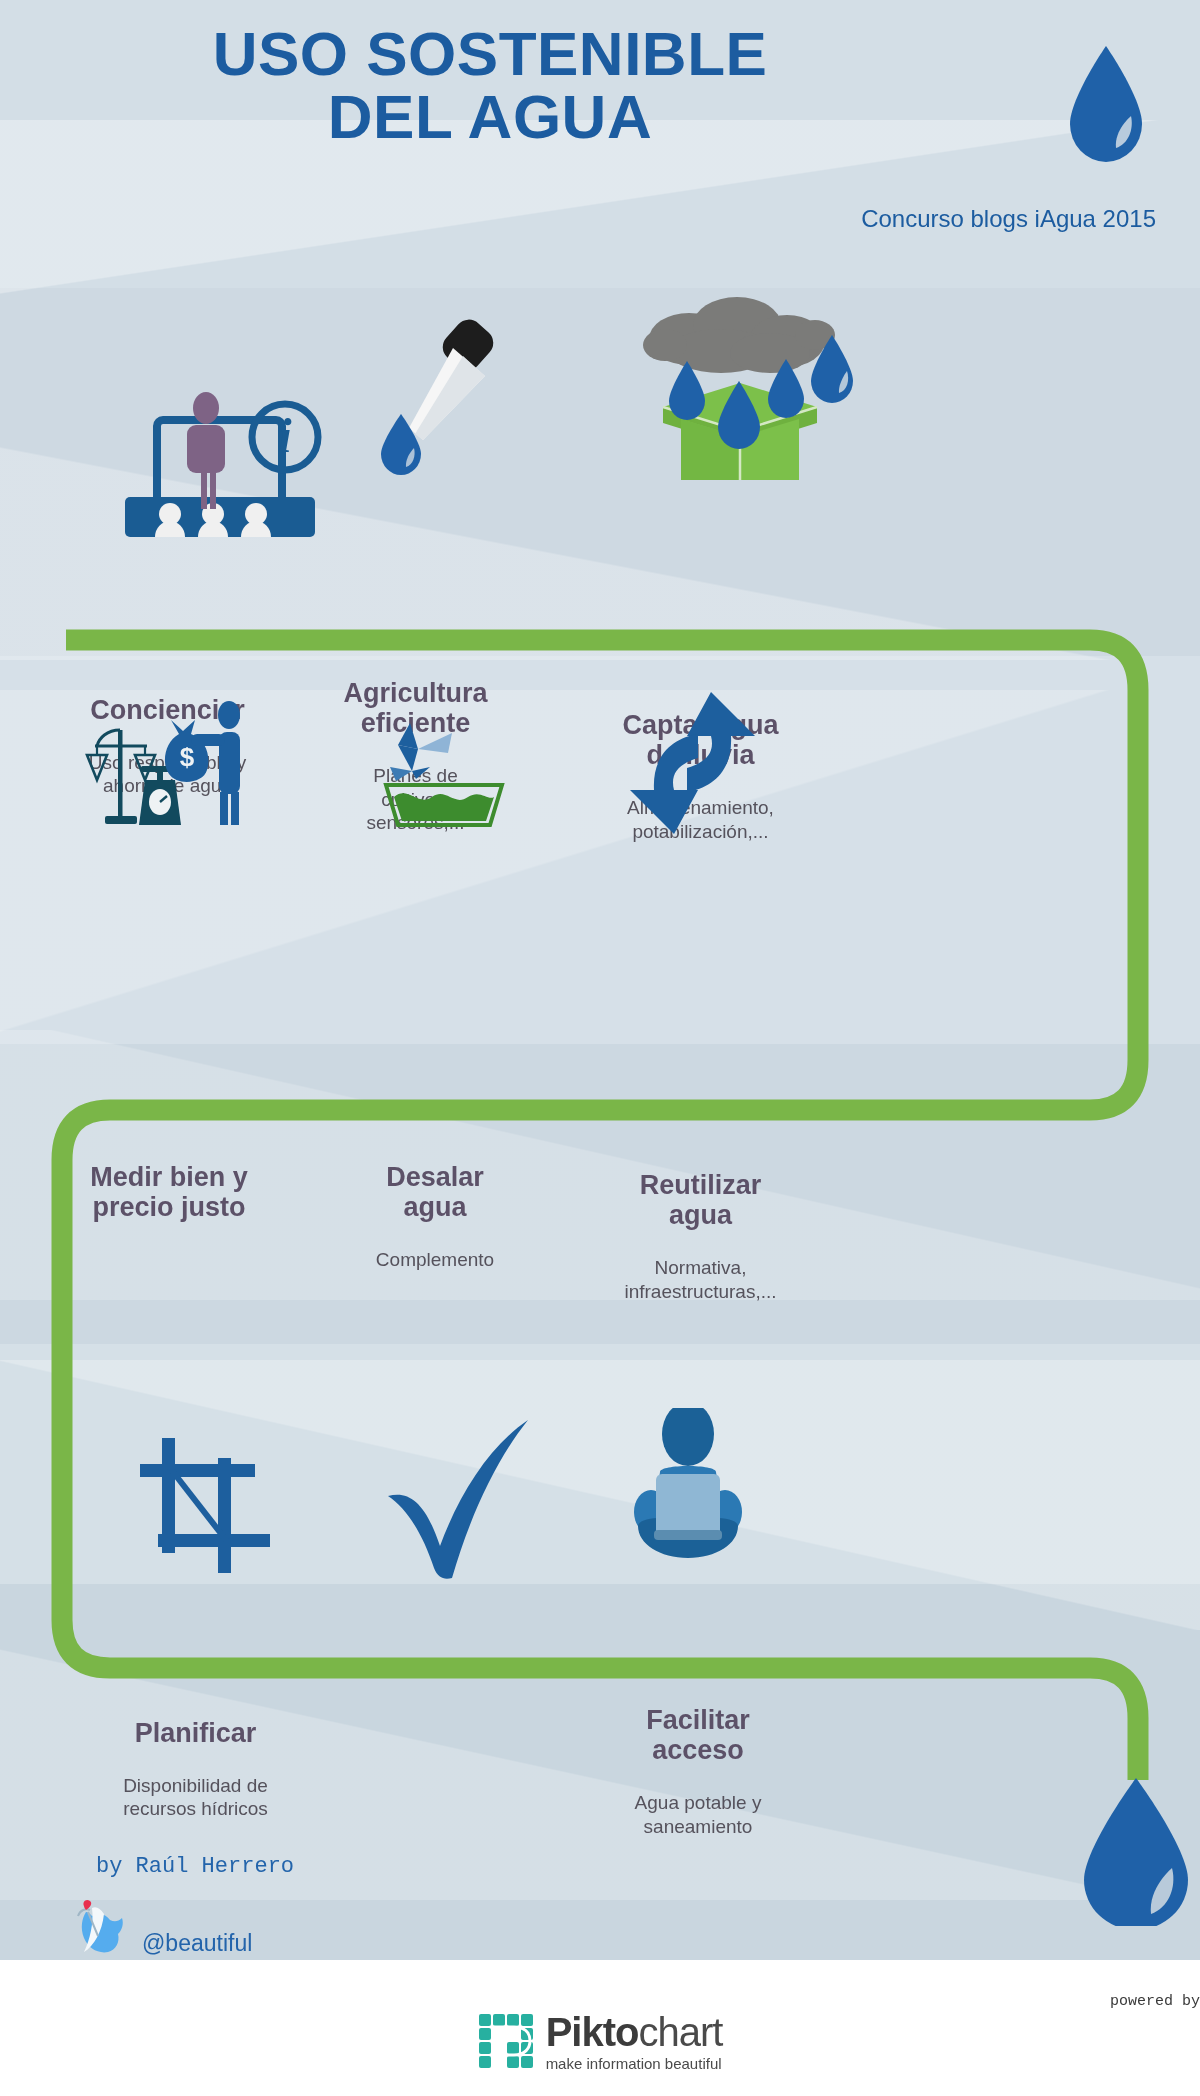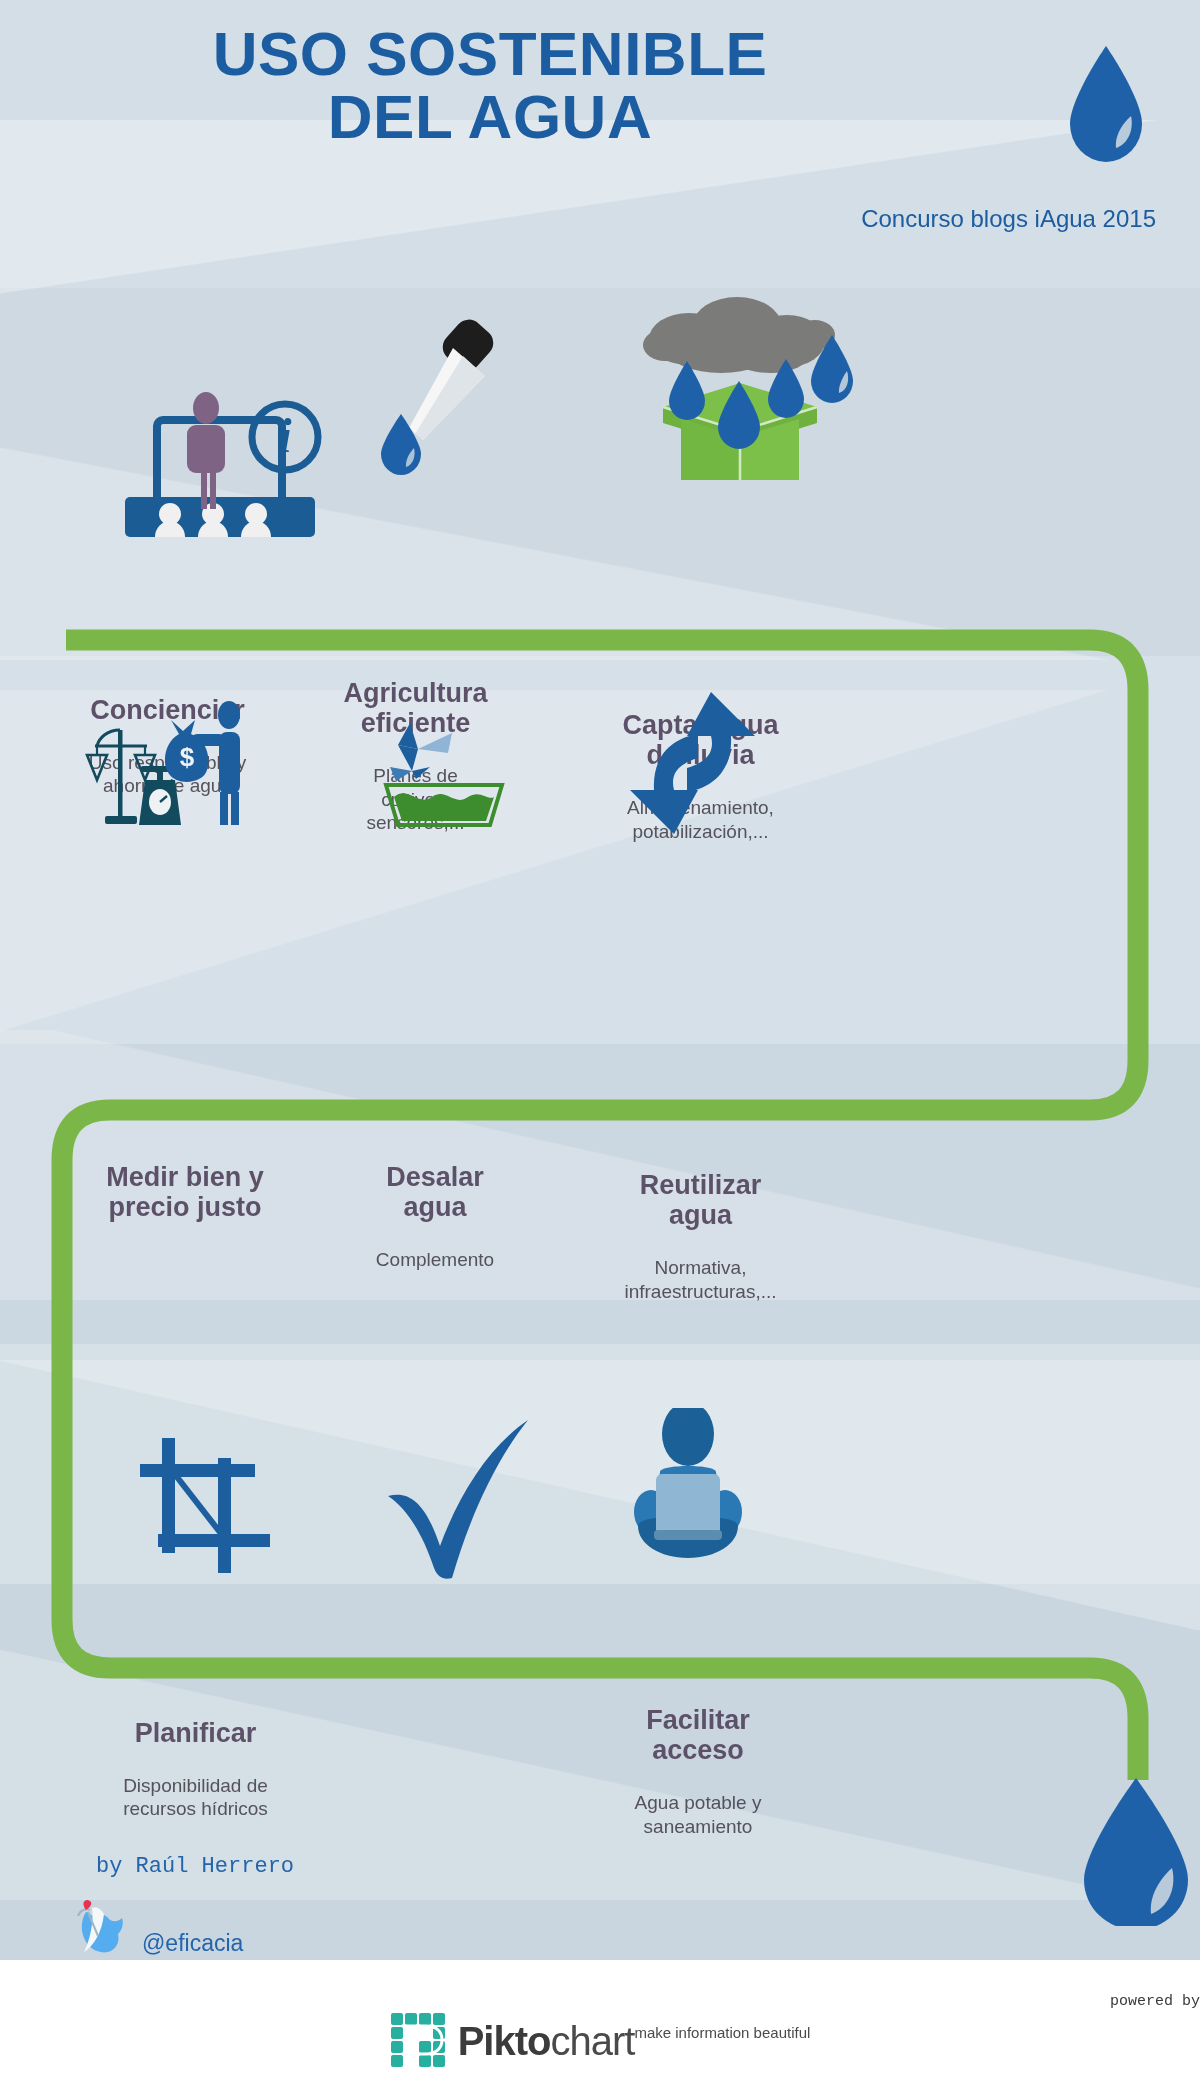--- a/index.html
+++ b/index.html
@@ -163,21 +163,21 @@
     position: absolute;
     top: 2012px;
     left: 0;
     width: 1200px;
     display: flex;
     align-items: center;
     justify-content: center;
     gap: 10px;
   }
   .pikto-mark { width: 58px; height: 58px; }
-  .pikto-text { display: flex; line-height: 1; }
+  .pikto-text { display: flex; flex-direction: column; line-height: 1; }
   .pikto-name {
     font-size: 40px;
     letter-spacing: -1px;
     color: #3c3c3c;
   }
   .pikto-name b { font-weight: bold; }
   .pikto-name span.light { font-weight: normal; color: #4a4a4a; }
   .pikto-tag {
     font-size: 15px;
     color: #4a4a4a;
@@ -340,21 +340,21 @@
       <path d="M18 70 L134 70 L122 110 L30 110 Z" fill="none" stroke="#3d8c2e" stroke-width="4"></path>
       <path d="M26 82 C40 70 50 92 64 82 C78 72 86 92 100 82 C112 74 120 86 126 82 L118 106 L34 106 Z" fill="#3d8c2e"></path>
     </g>
   </svg>
 
   <svg class="icon-slot" style="left:615px; top:688px; width:155px; height:150px;" viewBox="0 0 155 150">
     <path d="M96 4 L140 48 L116 48 C118 84 96 100 72 104 L72 80 C92 74 100 64 96 48 L72 48 Z" fill="#1d5f9e"></path>
     <path d="M59 146 L15 102 L39 102 C37 66 59 50 83 46 L83 70 C63 76 55 86 59 102 L83 102 Z" fill="#1d5f9e"></path>
   </svg>
 
-  <div class="cell" style="left:60px; top:1162px; width:250px;text-align:center;">
+  <div class="cell" style="left:44px; top:1162px; width:250px;text-align:center;">
     <div class="cell-title">Medir bien y<br>precio justo</div>
     <div class="cell-desc"></div>
   </div>
   <div class="cell" style="left:345px; top:1162px; width:180px;">
     <div class="cell-title">Desalar<br>agua</div>
     <div class="cell-desc">Complemento</div>
   </div>
   <div class="cell" style="left:578px; top:1138px; width:245px;margin-top:32px;">
     <div class="cell-title">Reutilizar<br>agua</div>
     <div class="cell-desc">Normativa,<br>infraestructuras,...</div>
@@ -392,21 +392,21 @@
     <div class="cell-title">Facilitar<br>acceso</div>
     <div class="cell-desc">Agua potable y<br>saneamiento</div>
   </div>
 
   <svg class="icon-slot" style="left:1072px; top:1776px; width:128px; height:150px;" viewBox="0 0 128 150">
     <path d="M64 2 C64 2 12 72 12 104 A52 50 0 0 0 116 104 C116 72 64 2 64 2 Z" fill="#1f61a8"></path>
     <path d="M100 92 C100 92 76 112 79 138 C96 132 105 112 100 92 Z" fill="#c9d6df" opacity="0.9"></path>
   </svg>
 
   <div class="credit-name">by Raúl Herrero</div>
-  <div class="credit-handle">@eficacia</div>
+  <div class="credit-handle">@beautiful</div>
   <svg class="twitter-bird" viewBox="0 0 72 72">
     <path d="M22 20 C18 26 16 36 20 46 C24 56 34 62 44 60 C52 58 56 50 54 42 C58 38 60 32 58 26 C54 30 50 30 46 28 C42 22 34 20 28 24 C26 22 24 20 22 20 Z" fill="#55acee"></path>
     <path d="M28 16 C30 30 26 48 20 60 C30 54 38 40 40 22 C36 16 32 14 28 16 Z" fill="#f4f8fb"></path>
     <path d="M24 20 L34 44" stroke="#9fb6c6" stroke-width="2" fill="none"></path>
     <path d="M14 24 C16 18 22 16 26 18" stroke="#9fb6c6" stroke-width="2" fill="none"></path>
     <path d="M20 14 C18 10 22 6 26 9 C29 11 26 16 22 18 C21 17 20 15 20 14 Z" fill="#e8304f"></path>
   </svg>
 
   <div class="powered">powered by</div>
   <div class="pikto-wrap">

